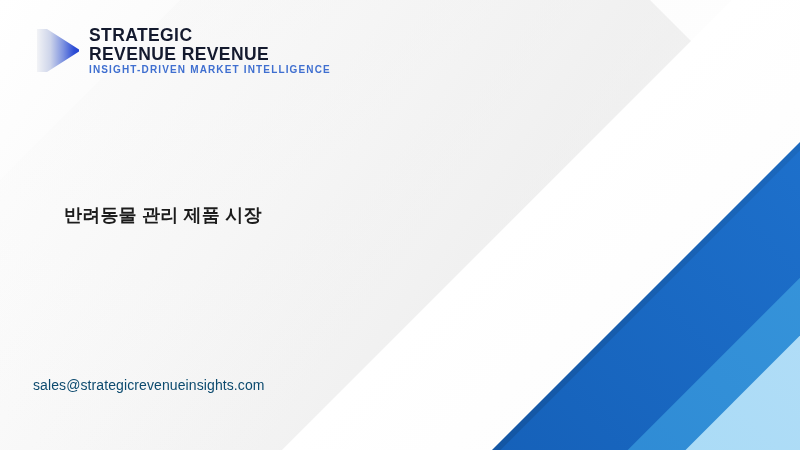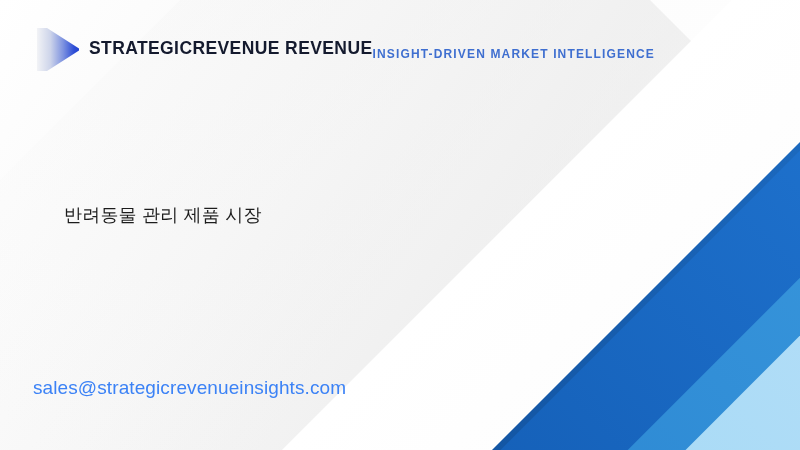--- a/index.html
+++ b/index.html
@@ -97,56 +97,56 @@
   
   .logo {
     position: absolute;
     left: 36px;
     top: 26px;
     display: flex;
     align-items: center;
     gap: 9px;
   }
   .logo-mark { width: 44px; height: 47px; display: block; flex: none; }
-  .logo-text { display: flex; flex-direction: row; }
+  .logo-text { display: flex; flex-direction: column; }
   .logo-line1, .logo-line2 {
     font-size: 17.5px;
     font-weight: bold;
     letter-spacing: .4px;
     color: #141a2e;
     line-height: 1.08;
     white-space: nowrap;
   }
   .logo-tag {
-    margin-top: 8px;
-    font-size: 12px;
+    margin-top: 0;
+    font-size: 10px;
     font-weight: bold;
     letter-spacing: 1.15px;
     color: #3f6fd0;
     white-space: nowrap;
   }
 
   
   .report-title {
     position: absolute;
     left: 64px;
     top: 203px;
     font-size: 18px;
-    font-weight: 400;
+    font-weight: 700;
     color: #1c1c1c;
     letter-spacing: .2px;
     white-space: nowrap;
   }
   .contact-email {
     position: absolute;
     left: 33px;
     top: 377px;
-    font-size: 19px;
+    font-size: 14px;
     font-weight: 400;
-    color: #3b82f6;
+    color: #0c4a6e;
     letter-spacing: .1px;
     white-space: nowrap;
   }
 </style>
 </head>
 <body>
 
 <div id="slide">
 
   <div class="bg-base"></div>

